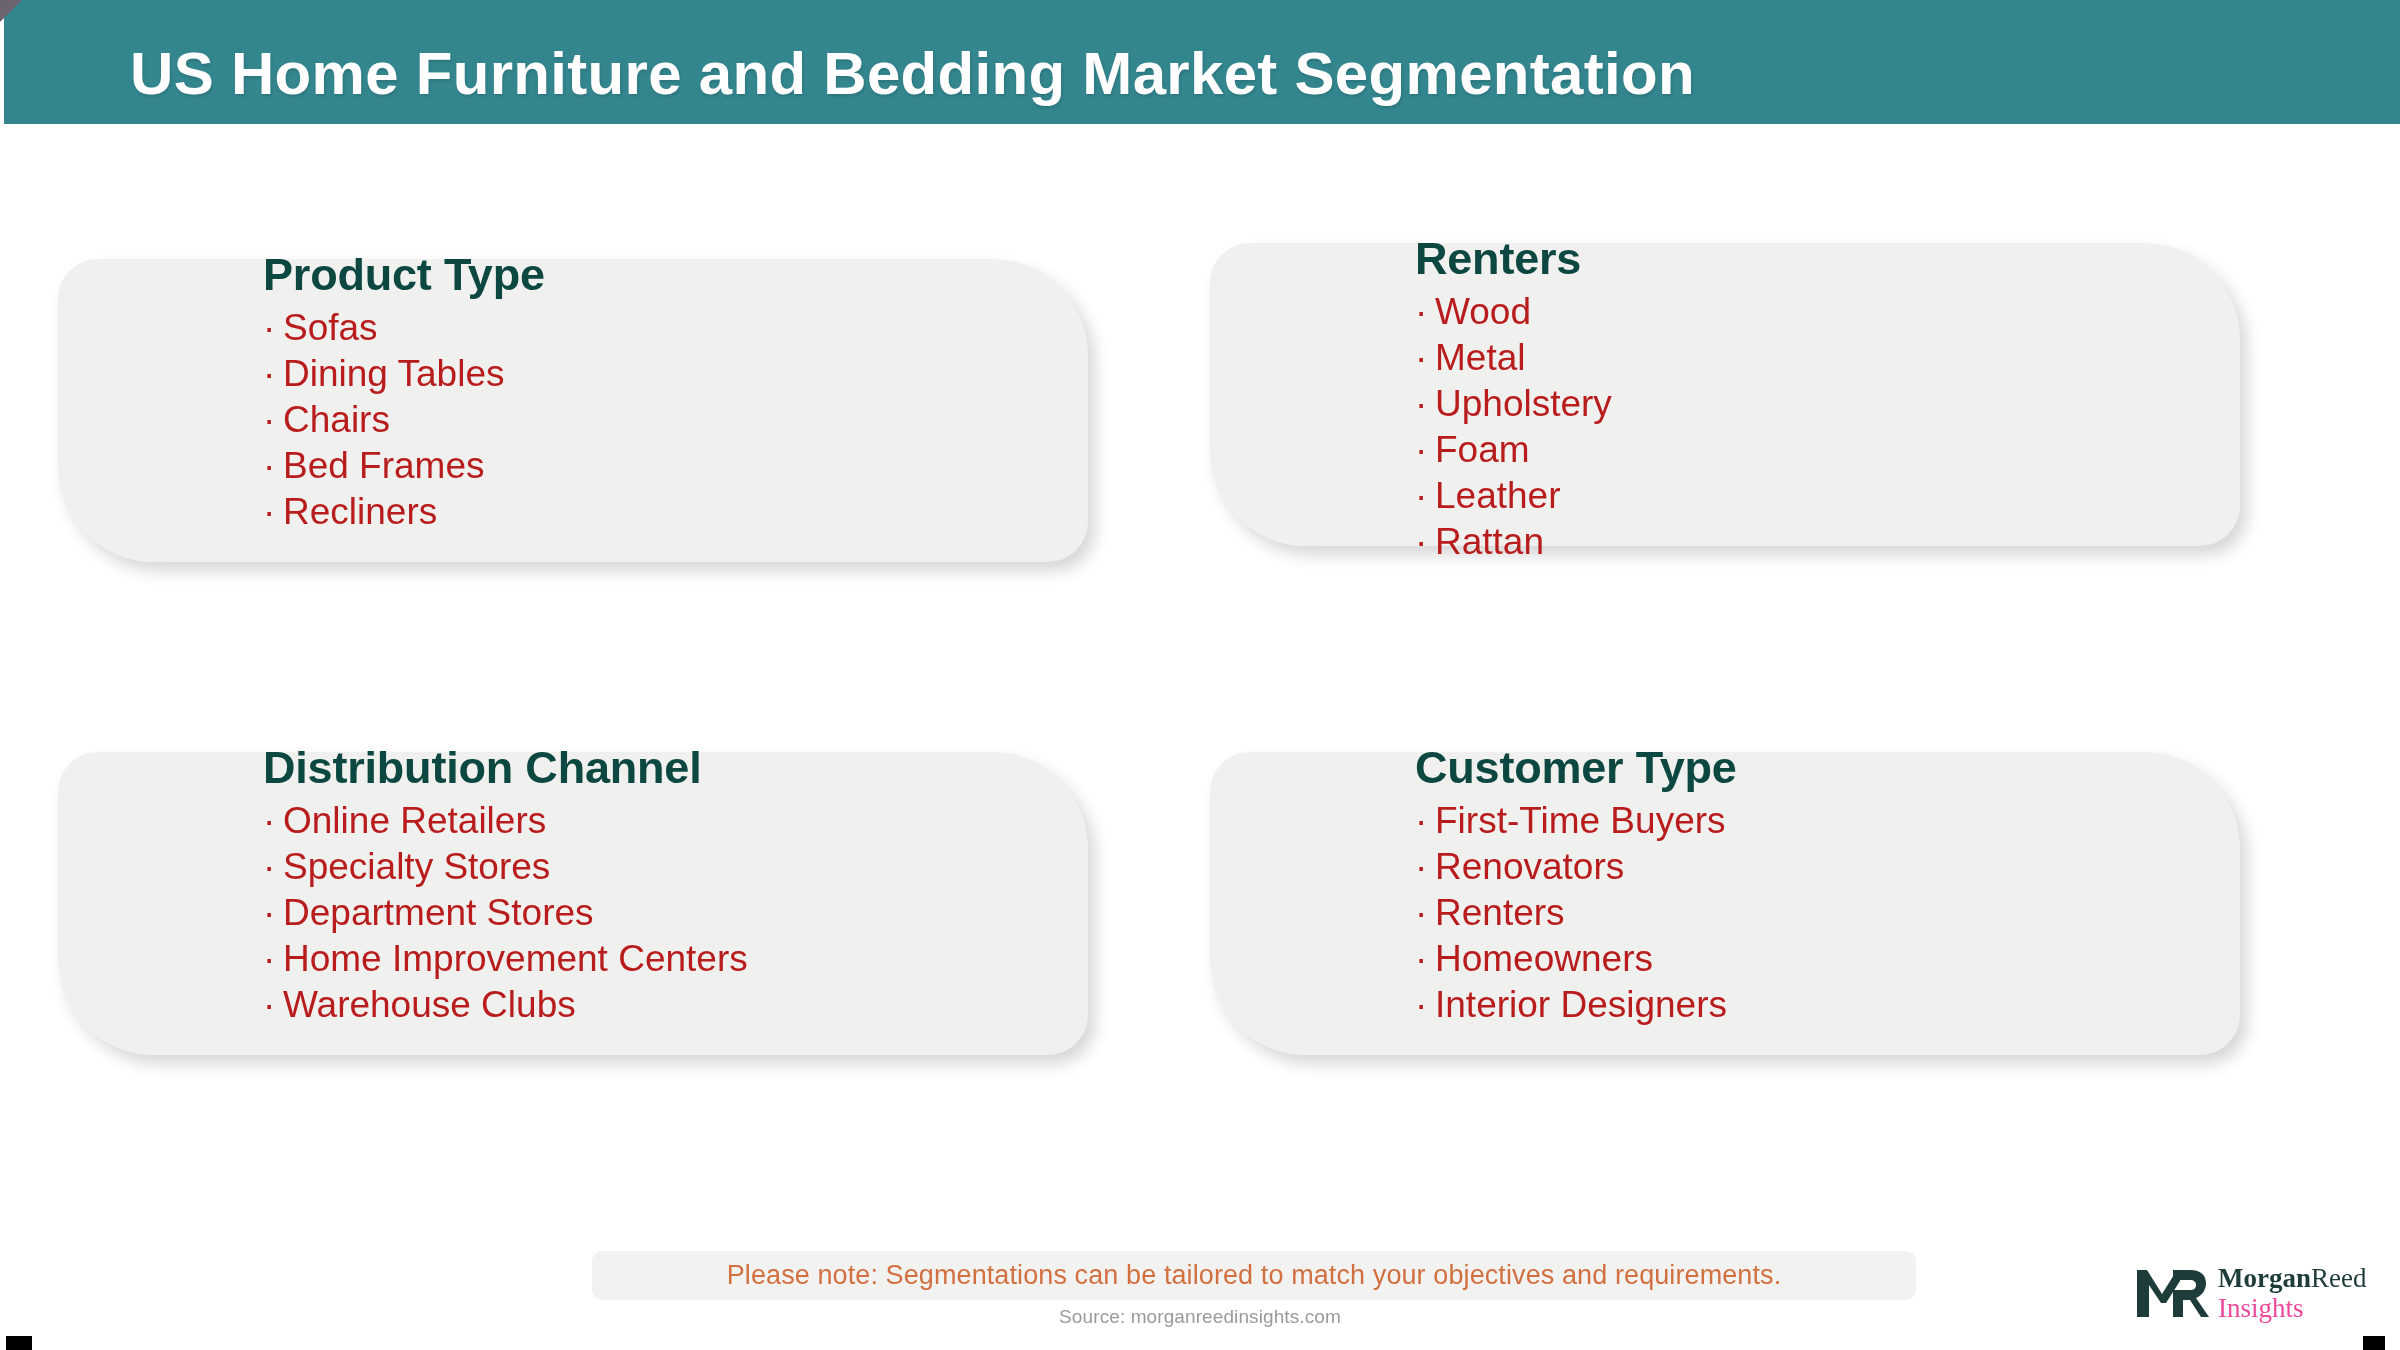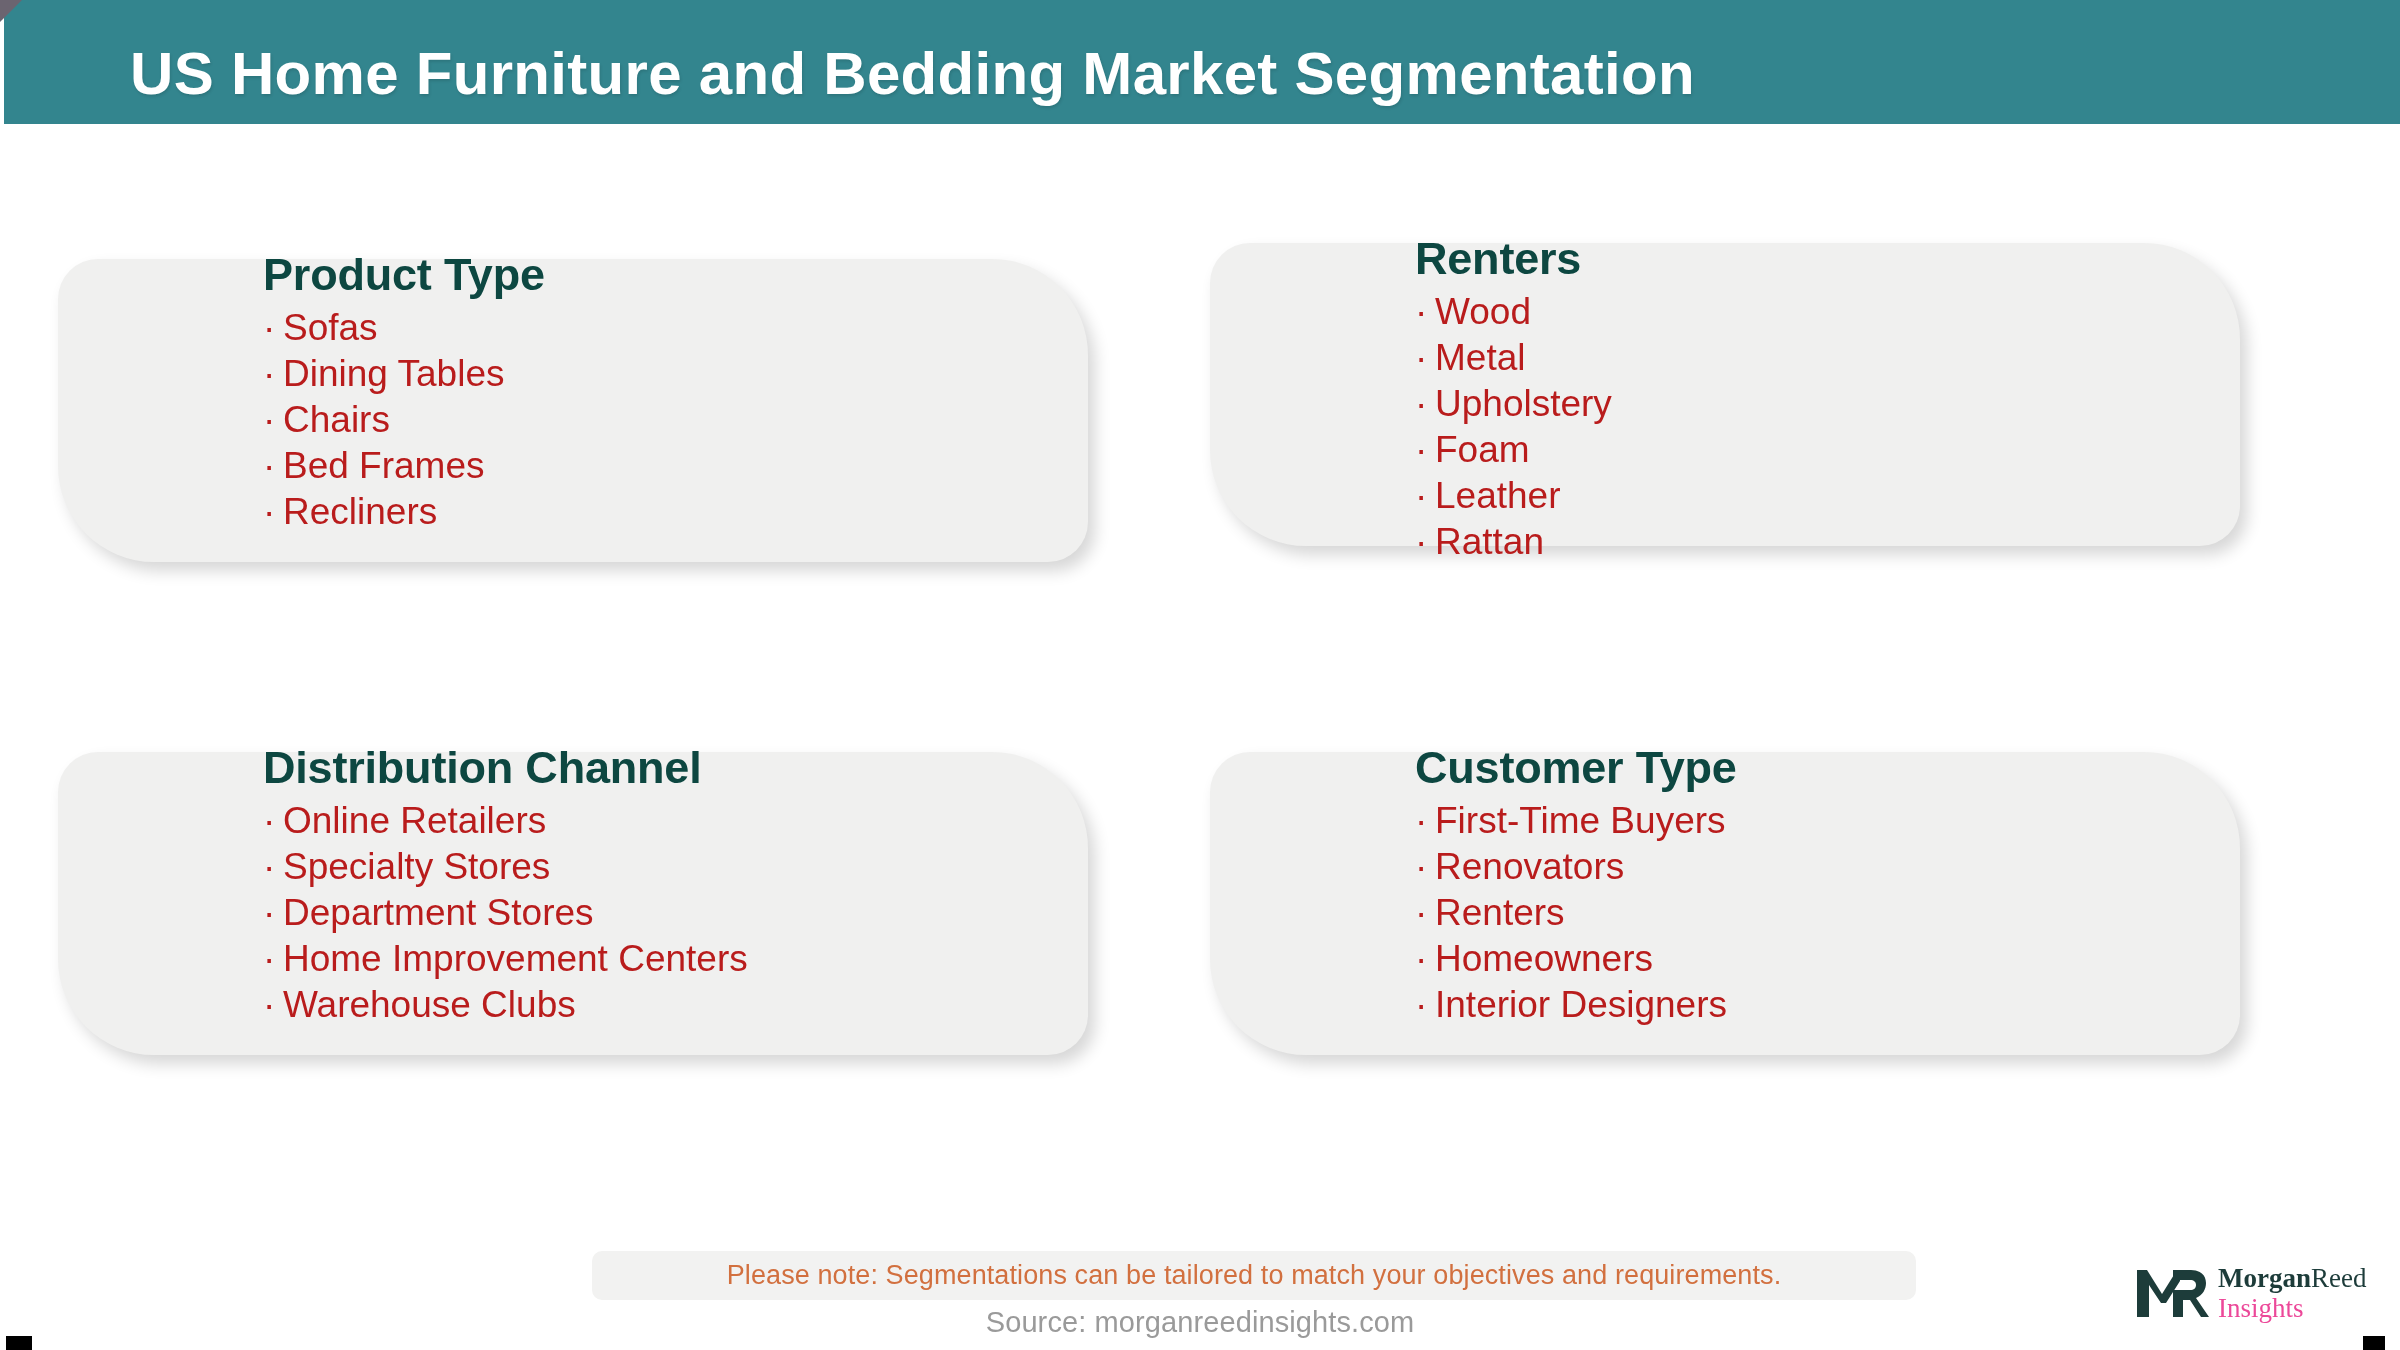--- a/index.html
+++ b/index.html
@@ -133,21 +133,21 @@
     color: #d2703f;
     white-space: nowrap;
     letter-spacing: 0.1px;
   }
   .source-text {
     position: absolute;
     left: 0;
     top: 1306px;
     width: 2400px;
     text-align: center;
-    font-size: 29px;
+    font-size: 19px;
     color: #9a9a9a;
     letter-spacing: 0.1px;
   }
 
   
   .logo {
     position: absolute;
     left: 2135px;
     top: 1262px;
     width: 250px;

